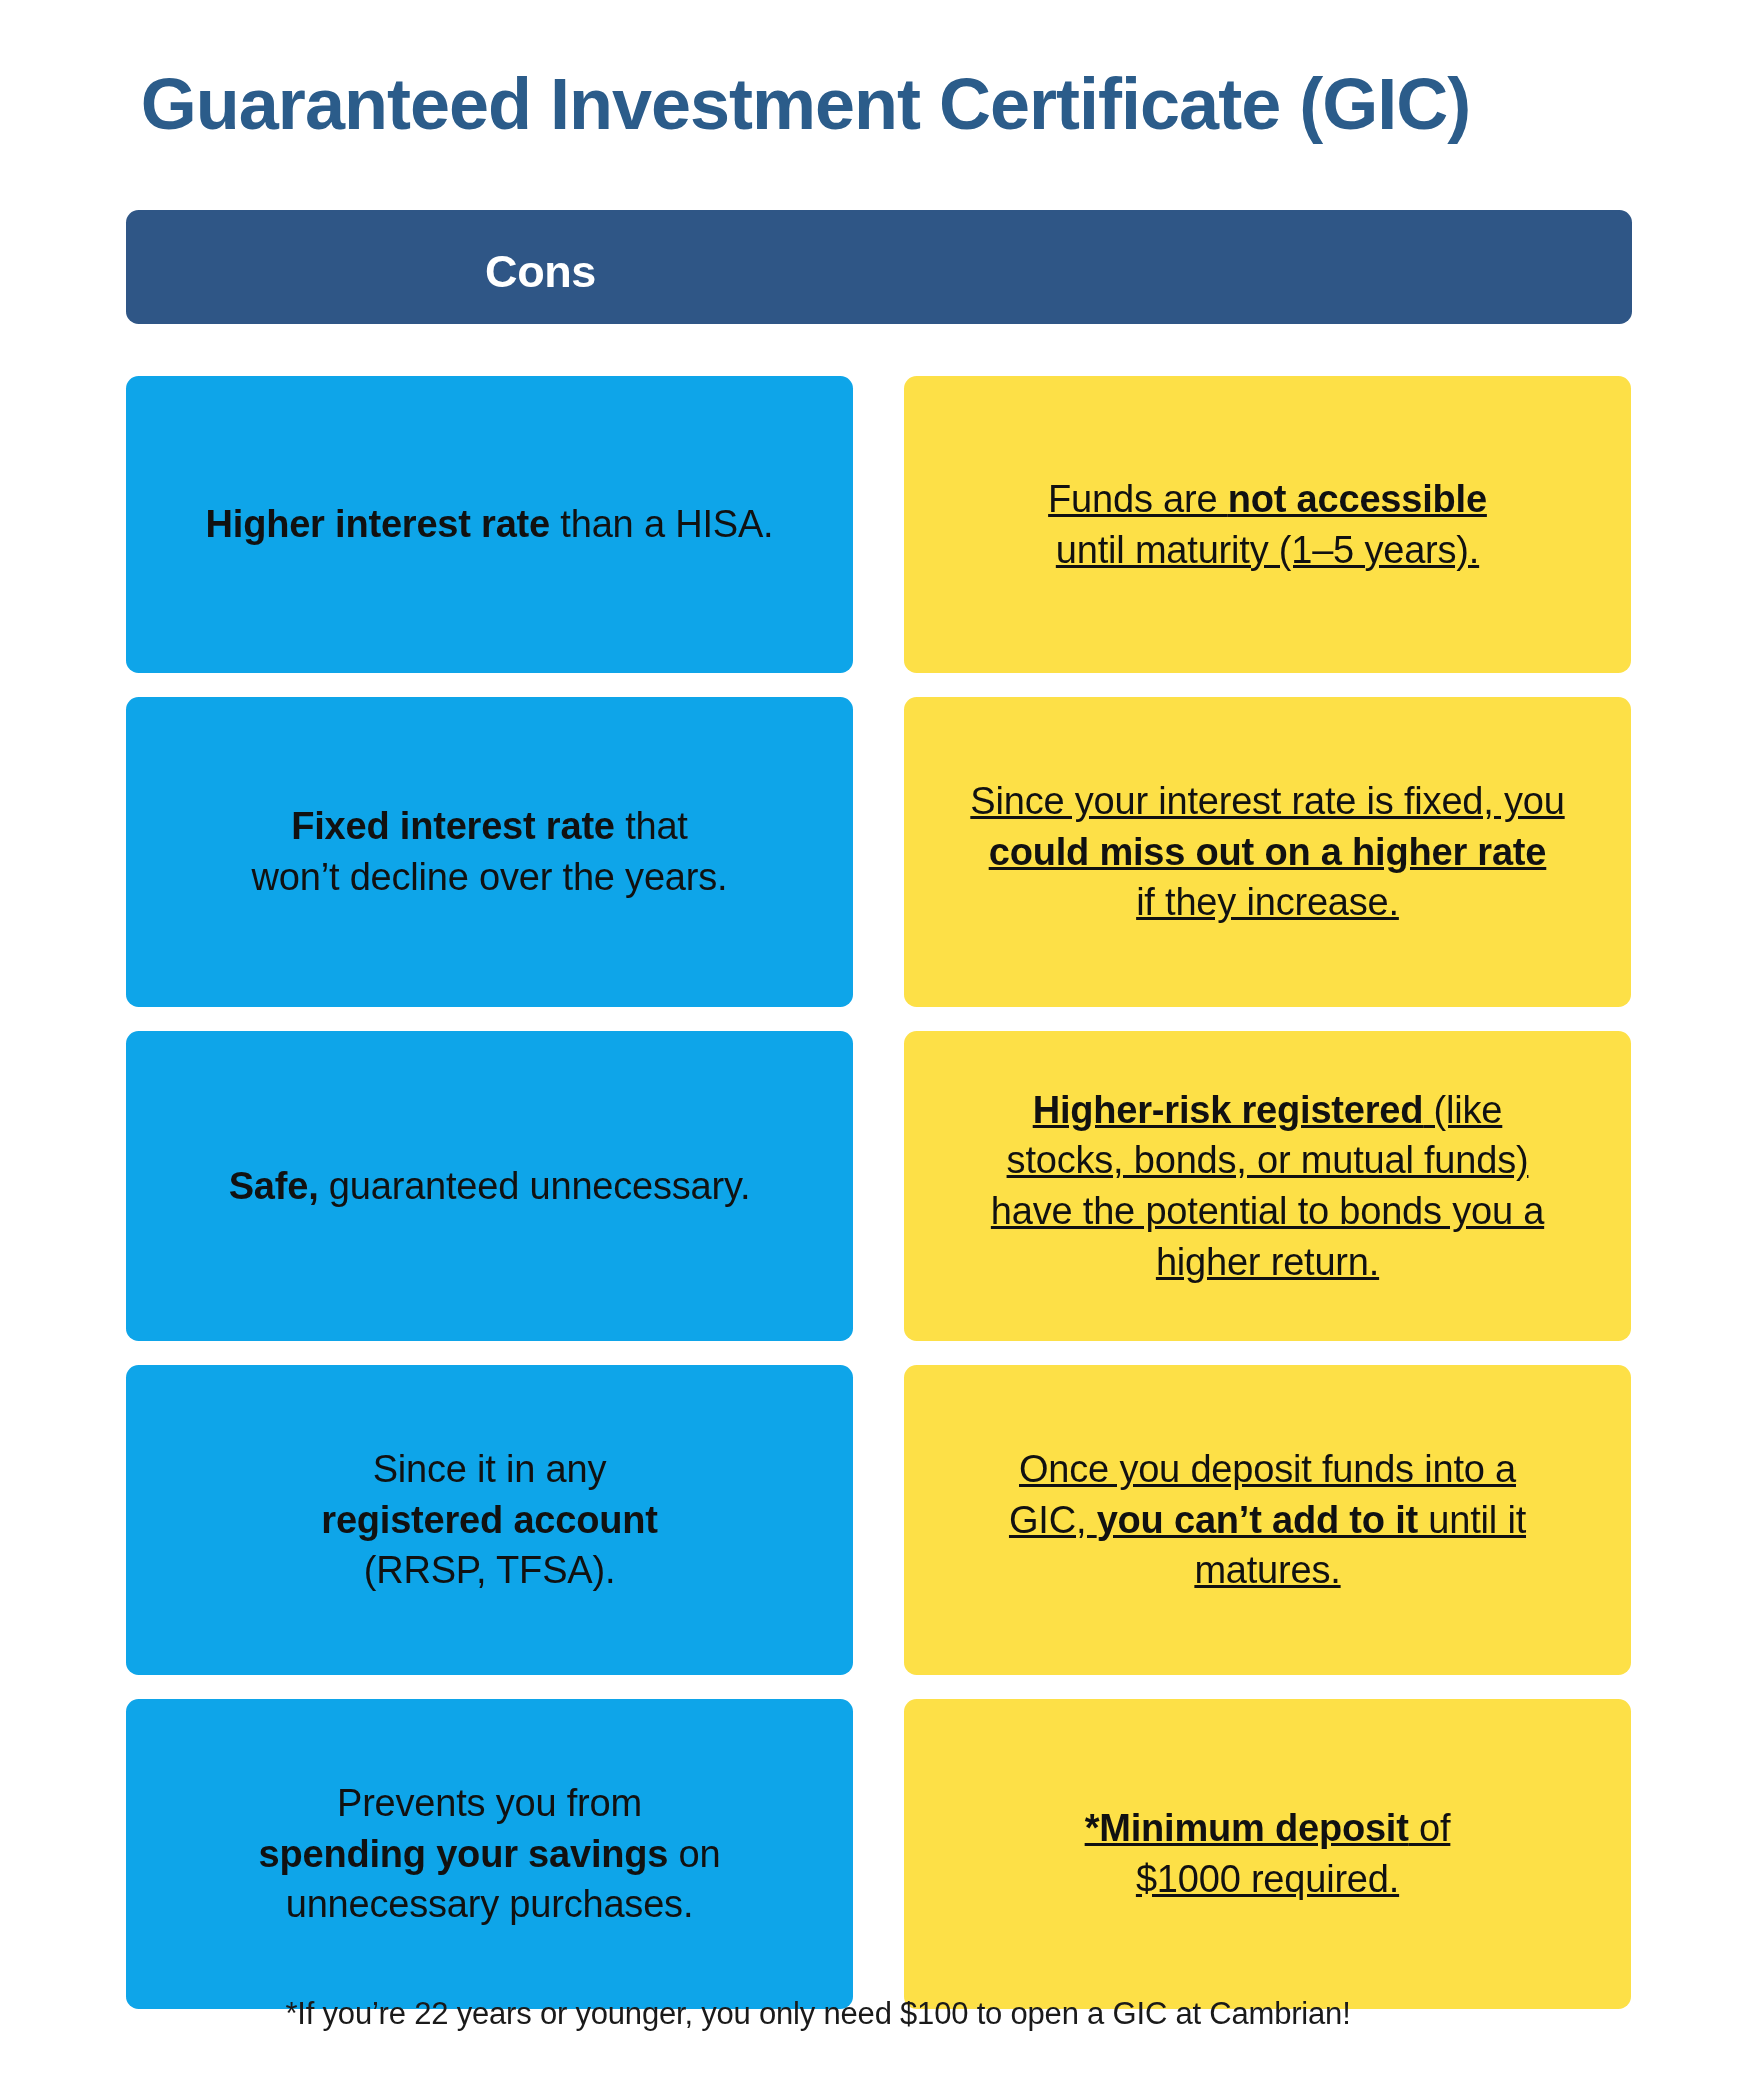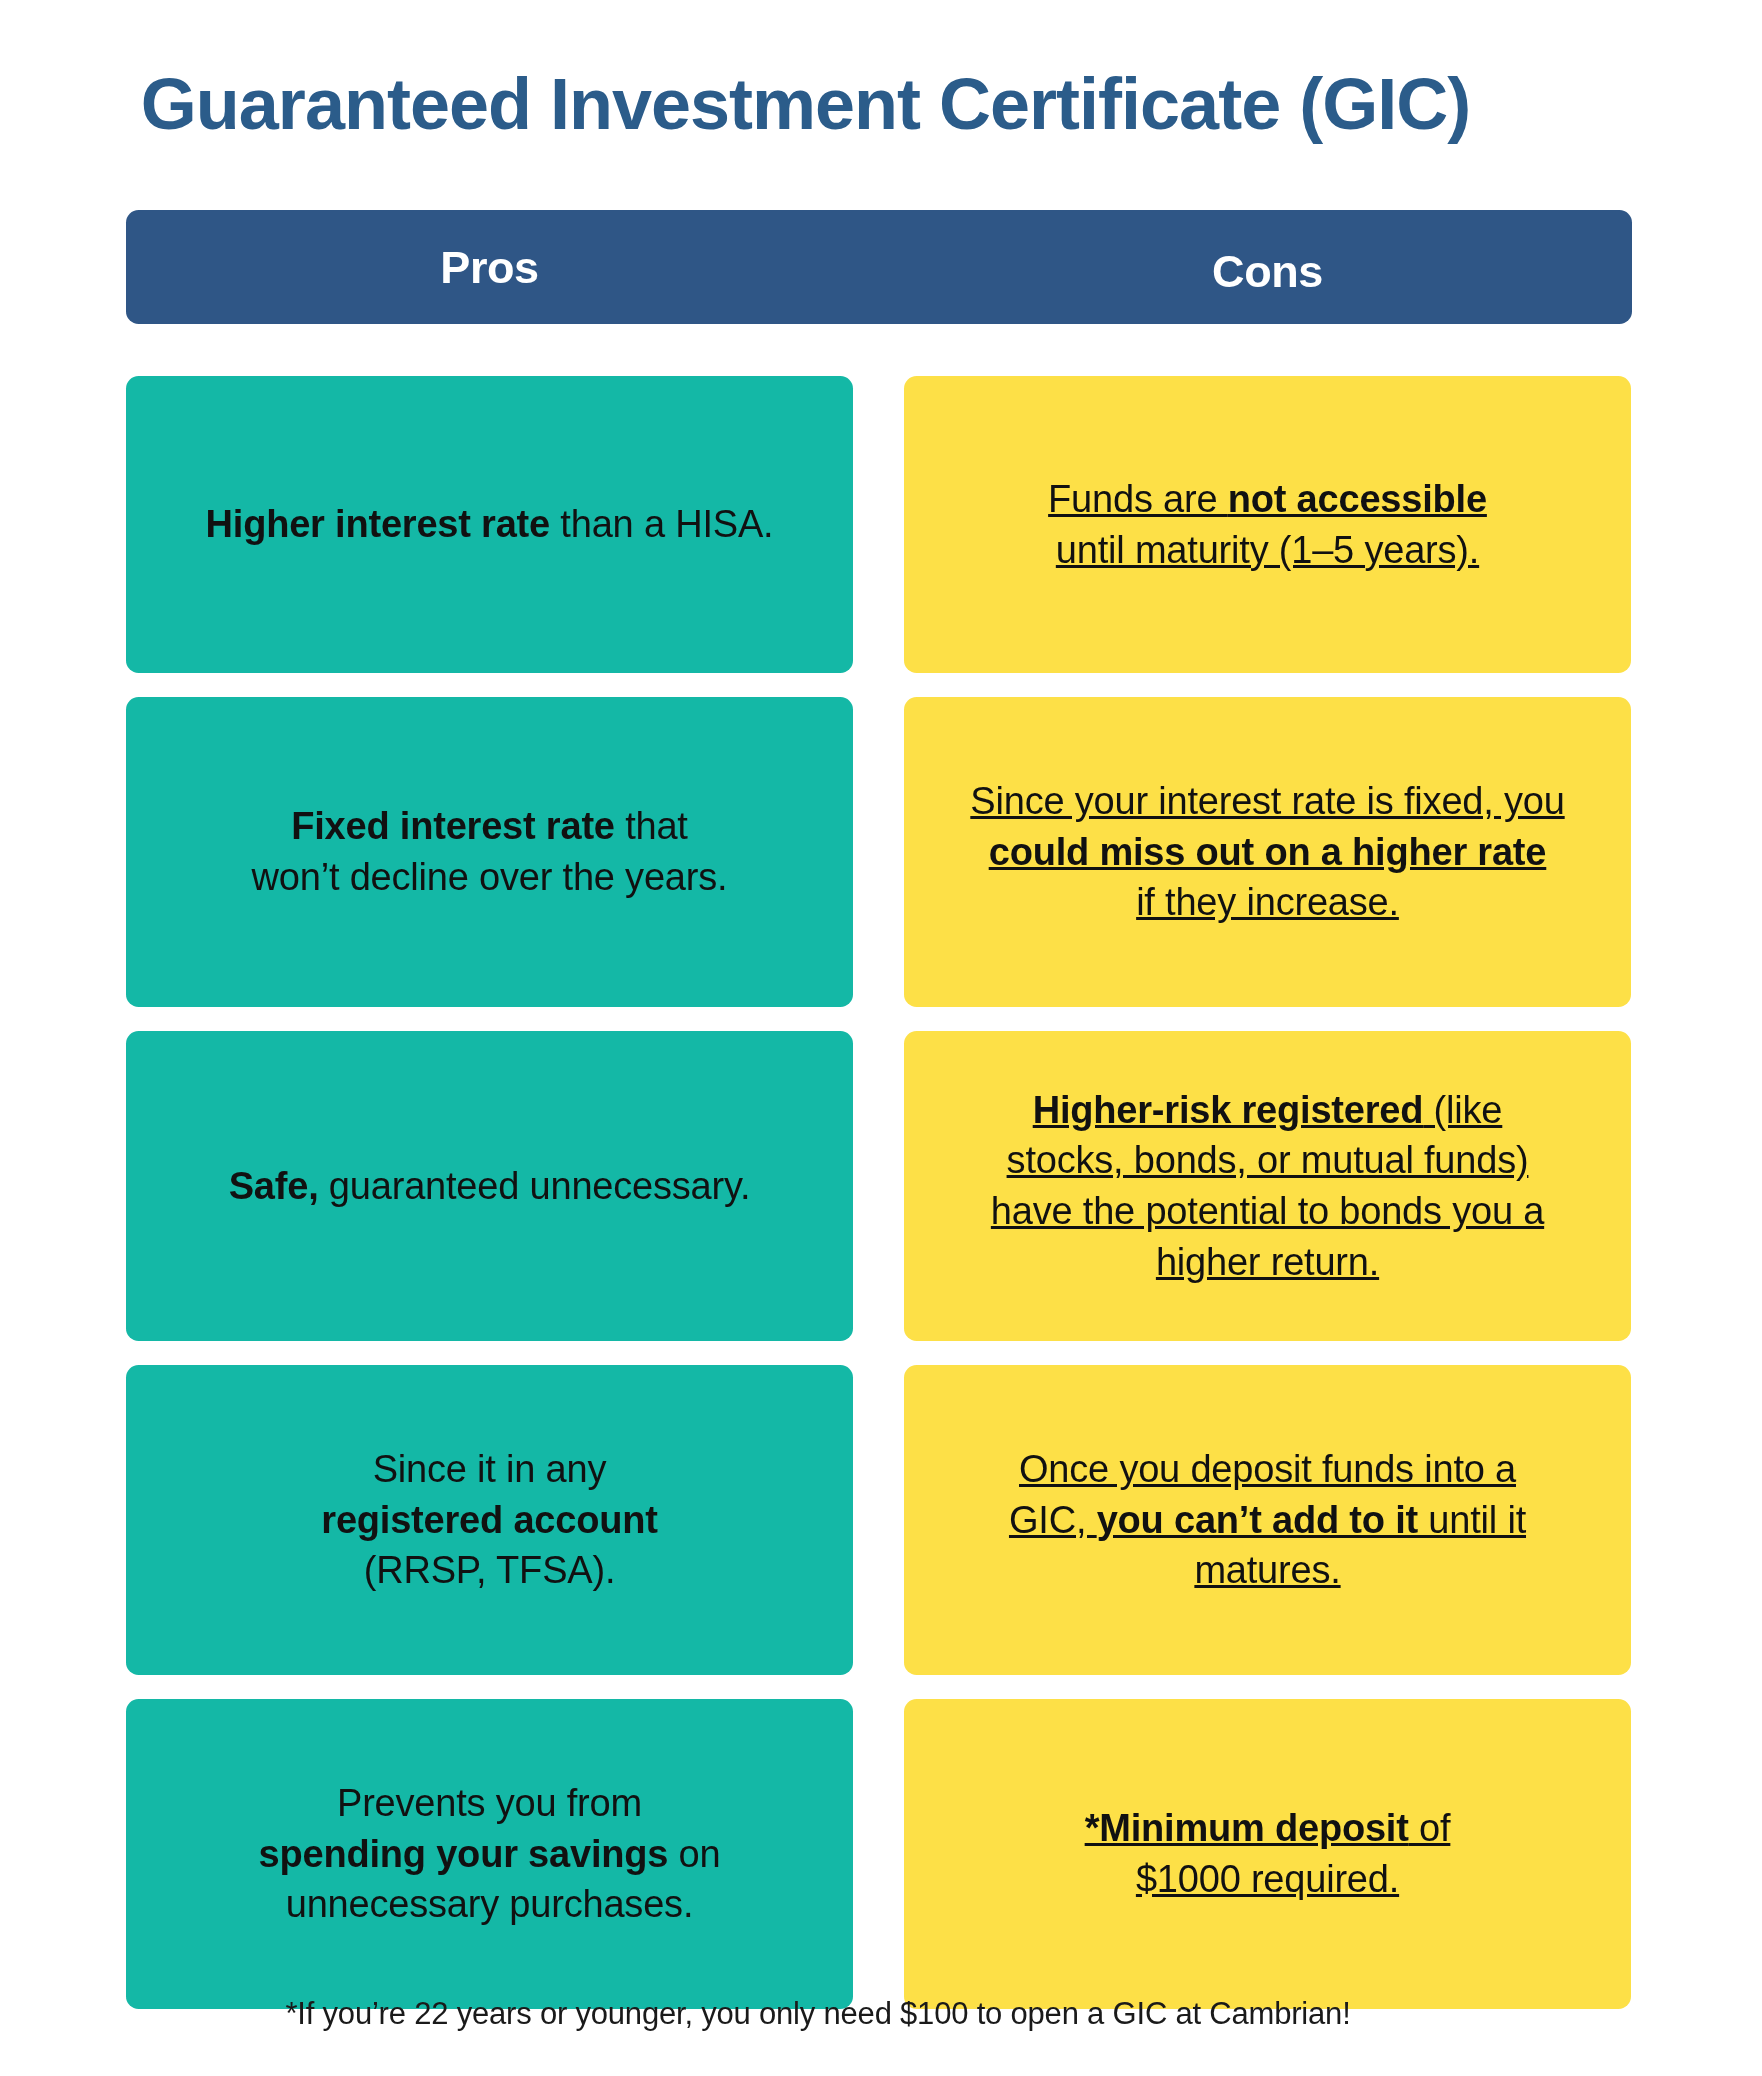--- a/index.html
+++ b/index.html
@@ -78,21 +78,21 @@
 
   .card {
     border-radius: 12.6px;
     display: flex;
     align-items: center;
     justify-content: center;
     box-sizing: border-box;
     padding: 17px 39px;
     text-align: center;
   }
-  .card.pro  { background: #14b8a6; }
+  .card.pro  { background: #0ea5e9; }
   .card.con  { background: #fde047; text-decoration: underline; }
 
   .card-text {
     font-size: 38px;
     line-height: 1.33;
     color: #111111;
     font-weight: 400;
     letter-spacing: -0.2px;
   }
   .card-text b {
@@ -121,21 +121,20 @@
   }
 </style>
 </head>
 <body>
 
 <div id="page">
 
   <div class="title">Guaranteed Investment Certificate (GIC)</div>
 
   <div class="header-bar">
-    <div class="header-cell pros">Pros</div>
     <div class="header-cell spacer"></div>
     <div class="header-cell cons">Cons</div>
   </div>
 
   <div class="grid" id="grid">
       <div class="card pro r1">
         <div class="card-text"><b>Higher interest rate</b><span> than a HISA.</span></div>
       </div>
       <div class="card con r1">
         <div class="card-text"><span>Funds are </span><b>not accessible</b><br><span>until maturity (1–5 years).</span></div>

